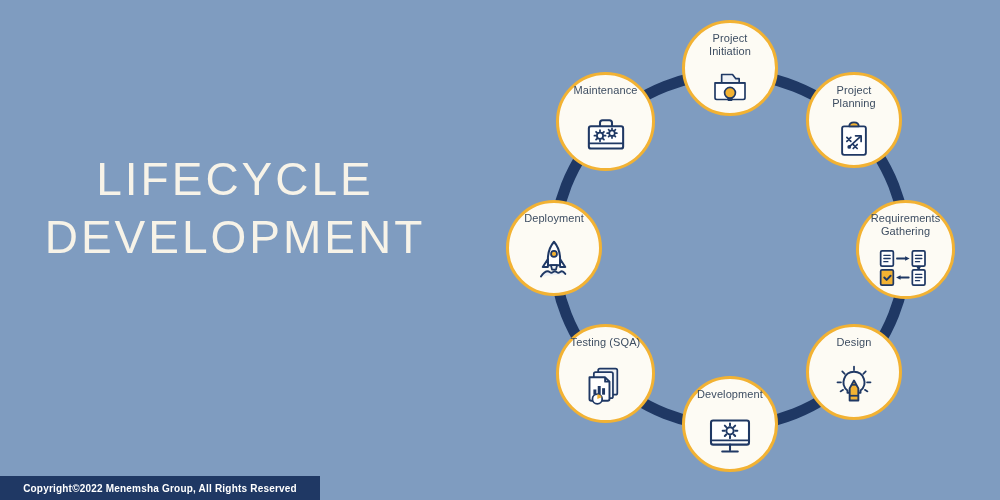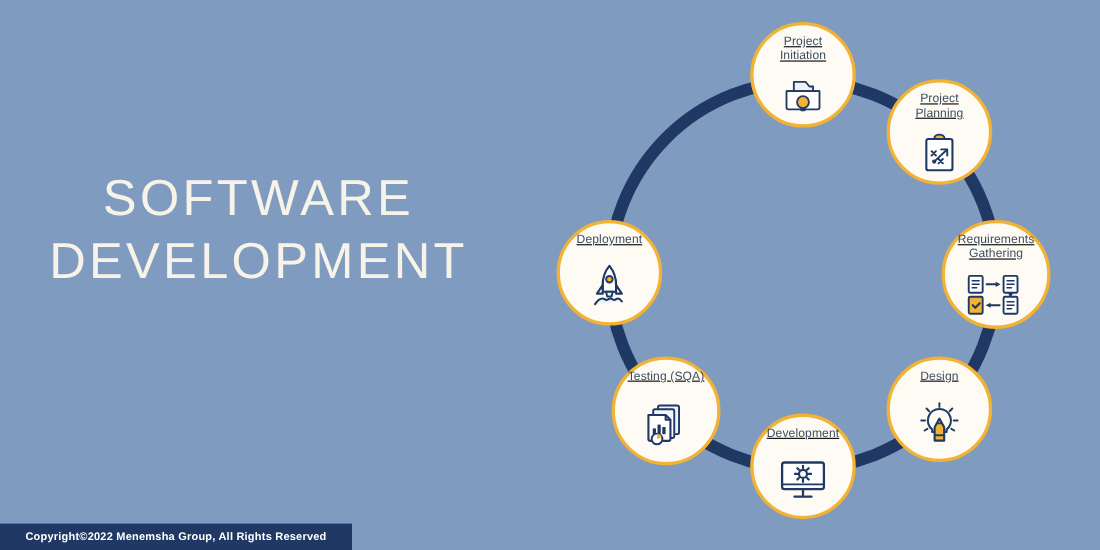--- a/index.html
+++ b/index.html
@@ -60,21 +60,20 @@
     width:96px; height:96px;
     border-radius:50%;
     background:#fdfbf4;
     border:3px solid #f2b233;
     display:flex;
     flex-direction:column;
     align-items:center;
     justify-content:center;
     padding-top:9px;
     z-index:3;
-    text-decoration:underline;
   }
   .node.wide { width:99px; height:99px; }
   .node-label {
     color:#3d4d61;
     font-size:11px;
     line-height:12.5px;
     text-align:center;
     white-space:pre-line;
     width:104px;
     letter-spacing:.1px;
@@ -85,21 +84,21 @@
     align-items:center;
     justify-content:center;
     flex:1;
   }
   .node-icon svg { display:block; }
 </style>
 </head>
 <body>
 
 <div id="title-block">
-  <span class="tline">SOFTWARE</span>
+  <span class="tline">LIFECYCLE</span>
   <span class="tline">DEVELOPMENT</span>
 </div>
 
 <div id="cycle">
 
   <svg id="ring-svg" viewBox="0 0 520 500">
     <circle cx="250" cy="250" r="176" fill="none" stroke="#1f3864" stroke-width="11"></circle>
   </svg>
 
   <div class="node" style="left:202px; top:20px;">
@@ -220,18 +219,36 @@
       <svg width="42" height="40" viewBox="0 0 48 46">
         <path d="M24 2c5 6 7 13 7 20v7H17v-7c0-7 2-14 7-20z" fill="#ffffff" stroke="#1f3864" stroke-width="2.3" stroke-linejoin="round"></path>
         <circle cx="24" cy="16" r="3.4" fill="#f2b233" stroke="#1f3864" stroke-width="2"></circle>
         <path d="M17 22l-6 9h6zM31 22l6 9h-6z" fill="#ffffff" stroke="#1f3864" stroke-width="2.2" stroke-linejoin="round"></path>
         <path d="M20.5 29h7l-1.2 5h-4.6z" fill="#eef1f5" stroke="#1f3864" stroke-width="2" stroke-linejoin="round"></path>
         <path d="M9 42c2.5-4 6-6 8-6 1.6 0 2.4 1.6 4 1.6s2.4-1.6 4-1.6 2.4 1.6 4 1.6 2.4-1.6 4-1.6c1.3 0 2.6 1.2 4 3" fill="#eef1f5" stroke="#1f3864" stroke-width="2.2" stroke-linecap="round" stroke-linejoin="round"></path>
       </svg>
     </div>
   </div>
 
+  <div class="node wide" style="left:76px; top:72px;">
+    <div class="node-label">Maintenance</div>
+    <div class="node-icon">
+      <svg width="42" height="36" viewBox="0 0 48 42">
+        <path d="M17 12V8a3 3 0 0 1 3-3h8a3 3 0 0 1 3 3v4" fill="none" stroke="#1f3864" stroke-width="2.4" stroke-linejoin="round"></path>
+        <rect x="4" y="12" width="40" height="26" rx="2.5" fill="#ffffff" stroke="#1f3864" stroke-width="2.4"></rect>
+        <path d="M4 32h40" stroke="#1f3864" stroke-width="2.2"></path>
+        <g fill="none" stroke="#1f3864" stroke-width="2.1" stroke-linecap="round">
+          <circle cx="17" cy="23" r="3.6"></circle>
+          <path d="M17 16.5v1.8M17 27.7v1.8M10.5 23h1.8M21.7 23h1.8M12.4 18.4l1.3 1.3M20.3 26.3l1.3 1.3M21.6 18.4l-1.3 1.3M13.7 26.3l-1.3 1.3"></path>
+        </g>
+        <g fill="none" stroke="#1f3864" stroke-width="2" stroke-linecap="round">
+          <circle cx="31" cy="20" r="3.2"></circle>
+          <path d="M31 14.3v1.6M31 24.1v1.6M25.3 20h1.6M35.1 20h1.6M27 16l1.2 1.2M33.8 22.8l1.2 1.2M35 16l-1.2 1.2M28.2 22.8L27 24"></path>
+        </g>
+      </svg>
+    </div>
+  </div>
 
 </div>
 
 <div id="footer-bar">
   <span>Copyright©2022 Menemsha Group, All Rights Reserved</span>
 </div>
 
 </body></html>

